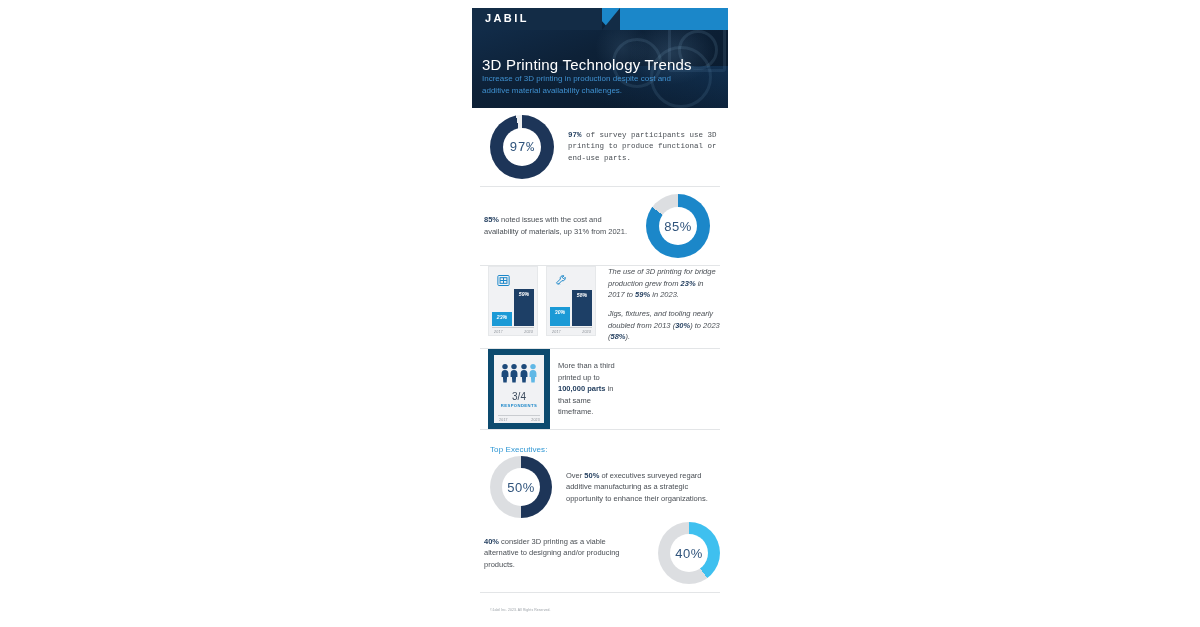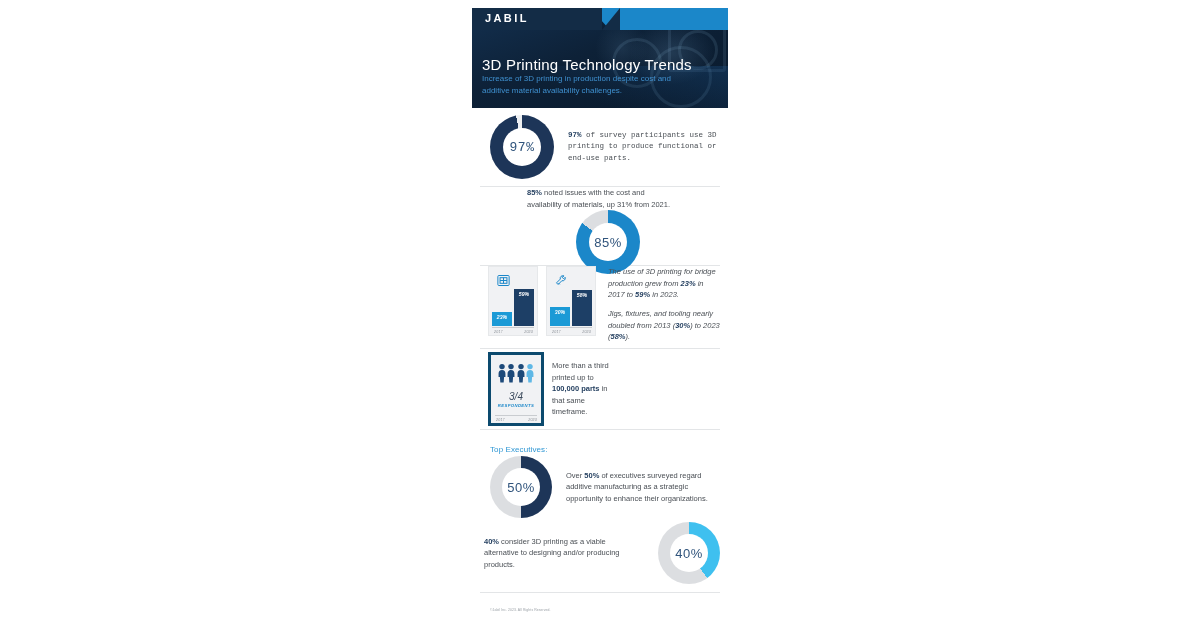--- a/index.html
+++ b/index.html
@@ -100,22 +100,22 @@
   .axis{
     position:absolute;left:3px;bottom:7px;width:42px;height:1px;background:#c9ccd0;
   }
   .yr{
     position:absolute;bottom:1px;font-size:3.6px;color:#8b9097;letter-spacing:.2px;
   }
   .yr.y1{left:5px;}
   .yr.y2{right:4px;}
   
   .pcard{
-    position:relative;background:#f1f2f4;border:3px solid #0c4a6e;
-    width:50px;height:68px;flex:0 0 auto;overflow:hidden;font-style:italic;
+    position:relative;background:#f1f2f4;border:6px solid #0c4a6e;
+    width:50px;height:68px;flex:0 0 auto;overflow:hidden;
   }
   .people{
     position:absolute;left:0;top:8px;width:50px;
     display:flex;justify-content:center;gap:1.5px;
   }
   .frac{
     position:absolute;left:0;top:36px;width:50px;text-align:center;
     font-size:10px;color:#3b4a5c;
   }
   .resp{
@@ -158,21 +158,21 @@
         </div>
       </div>
       <div class="blurb" style="margin-left:14px;width:150px;">
         <b>97%</b><span> of survey participants use 3D printing to produce functional or end-use parts.</span>
       </div>
     </div>
   </div>
   <div class="divider"></div>
 
   <div class="sec" style="height:78px;">
-    <div class="row" style="height:78px;padding-left:4px;flex-direction:column;">
+    <div class="row" style="height:78px;padding-left:4px;">
       <div class="blurb" style="width:150px;">
         <b>85%</b><span> noted issues with the cost and availability of materials, up 31% from 2021.</span>
       </div>
       <div class="donut" id="donut85" style="width: 64px; height: 64px; margin-left: 12px; background: conic-gradient(rgb(27, 135, 201) 0deg, rgb(27, 135, 201) 306deg, rgb(220, 222, 225) 306deg, rgb(220, 222, 225) 360deg);">
         <div class="hole" style="left:13px;top:13px;width:38px;height:38px;">
           <span class="val" style="font-size:13px;">85%</span>
         </div>
       </div>
     </div>
   </div>

